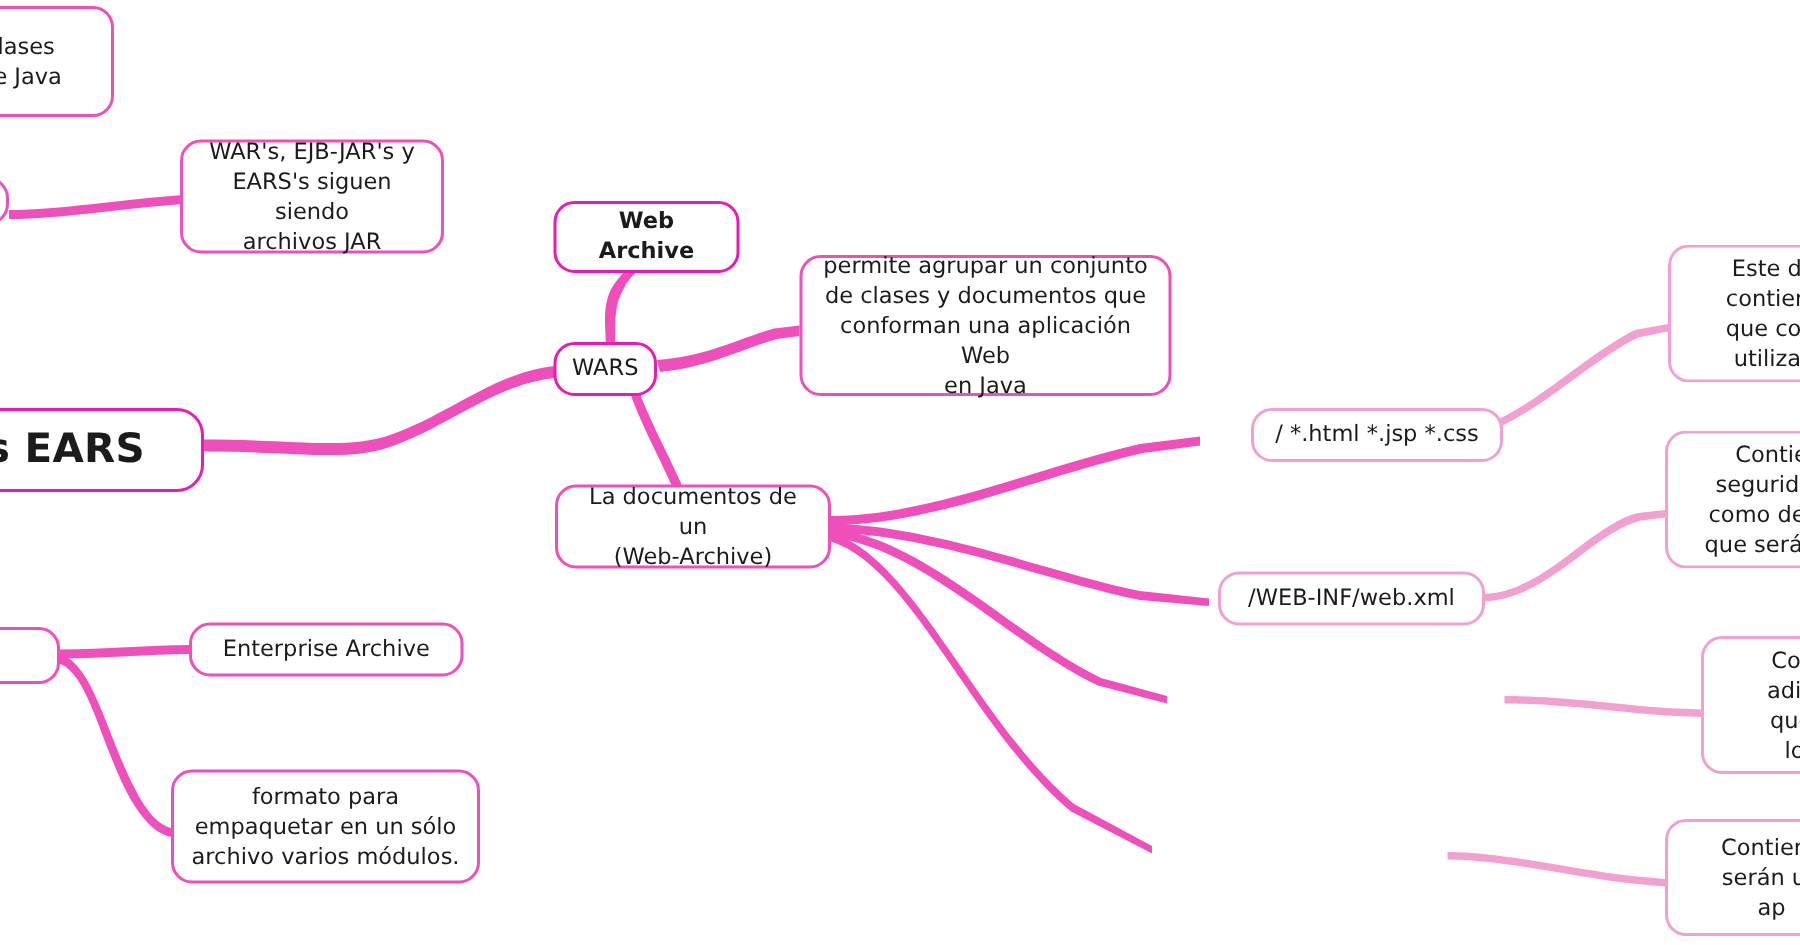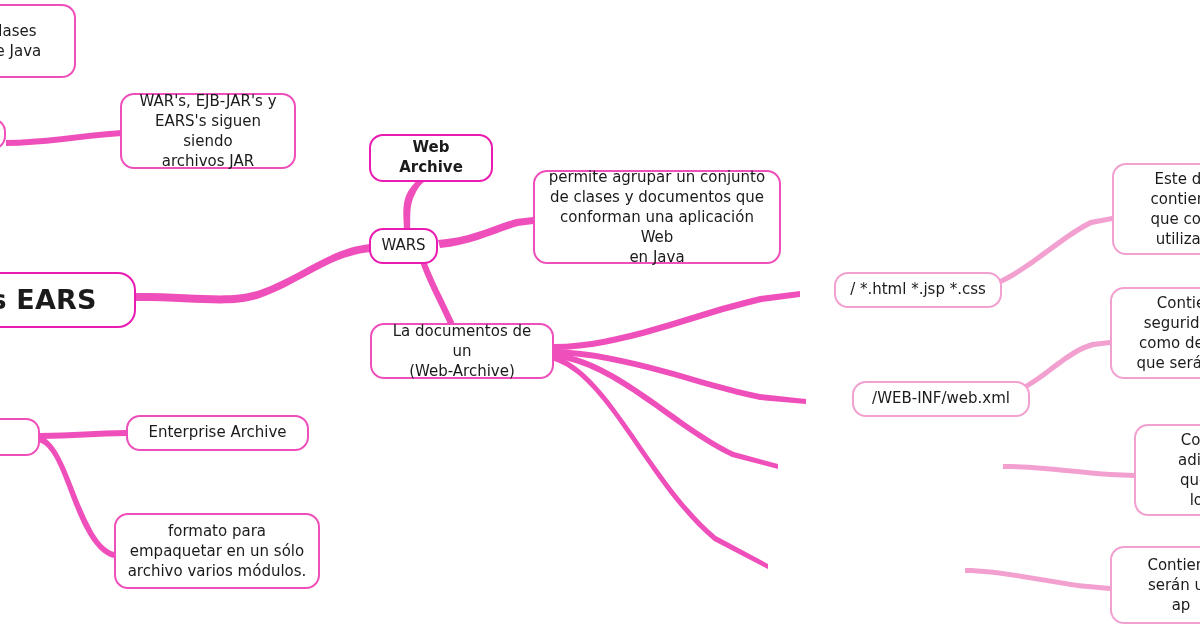--- a/index.html
+++ b/index.html
@@ -170,21 +170,21 @@
 
   <div class="node mid multiline" style="left:370px; top:323px; width:184px; height:56px;">
     <span class="txt">La documentos de un
 (Web-Archive)</span>
   </div>
 
   <div class="node" style="left:800px; top:272px; width:168px; height:36px;margin-left:34px;">
     <span class="txt">/ *.html *.jsp *.css</span>
   </div>
 
-  <div class="node" style="left:812px; top:381px; width:178px; height:36px;margin-left:40px;">
+  <div class="node" style="left:812px; top:381px; width:178px; height:36px;">
     <span class="txt">/WEB-INF/web.xml</span>
   </div>
 
 
 
   <div class="node multiline clipped-right" style="left:1112px; top:163px; width:140px; height:92px;">
     <span class="txt">Este dir
 contiene
 que com
 utilizad</span>

